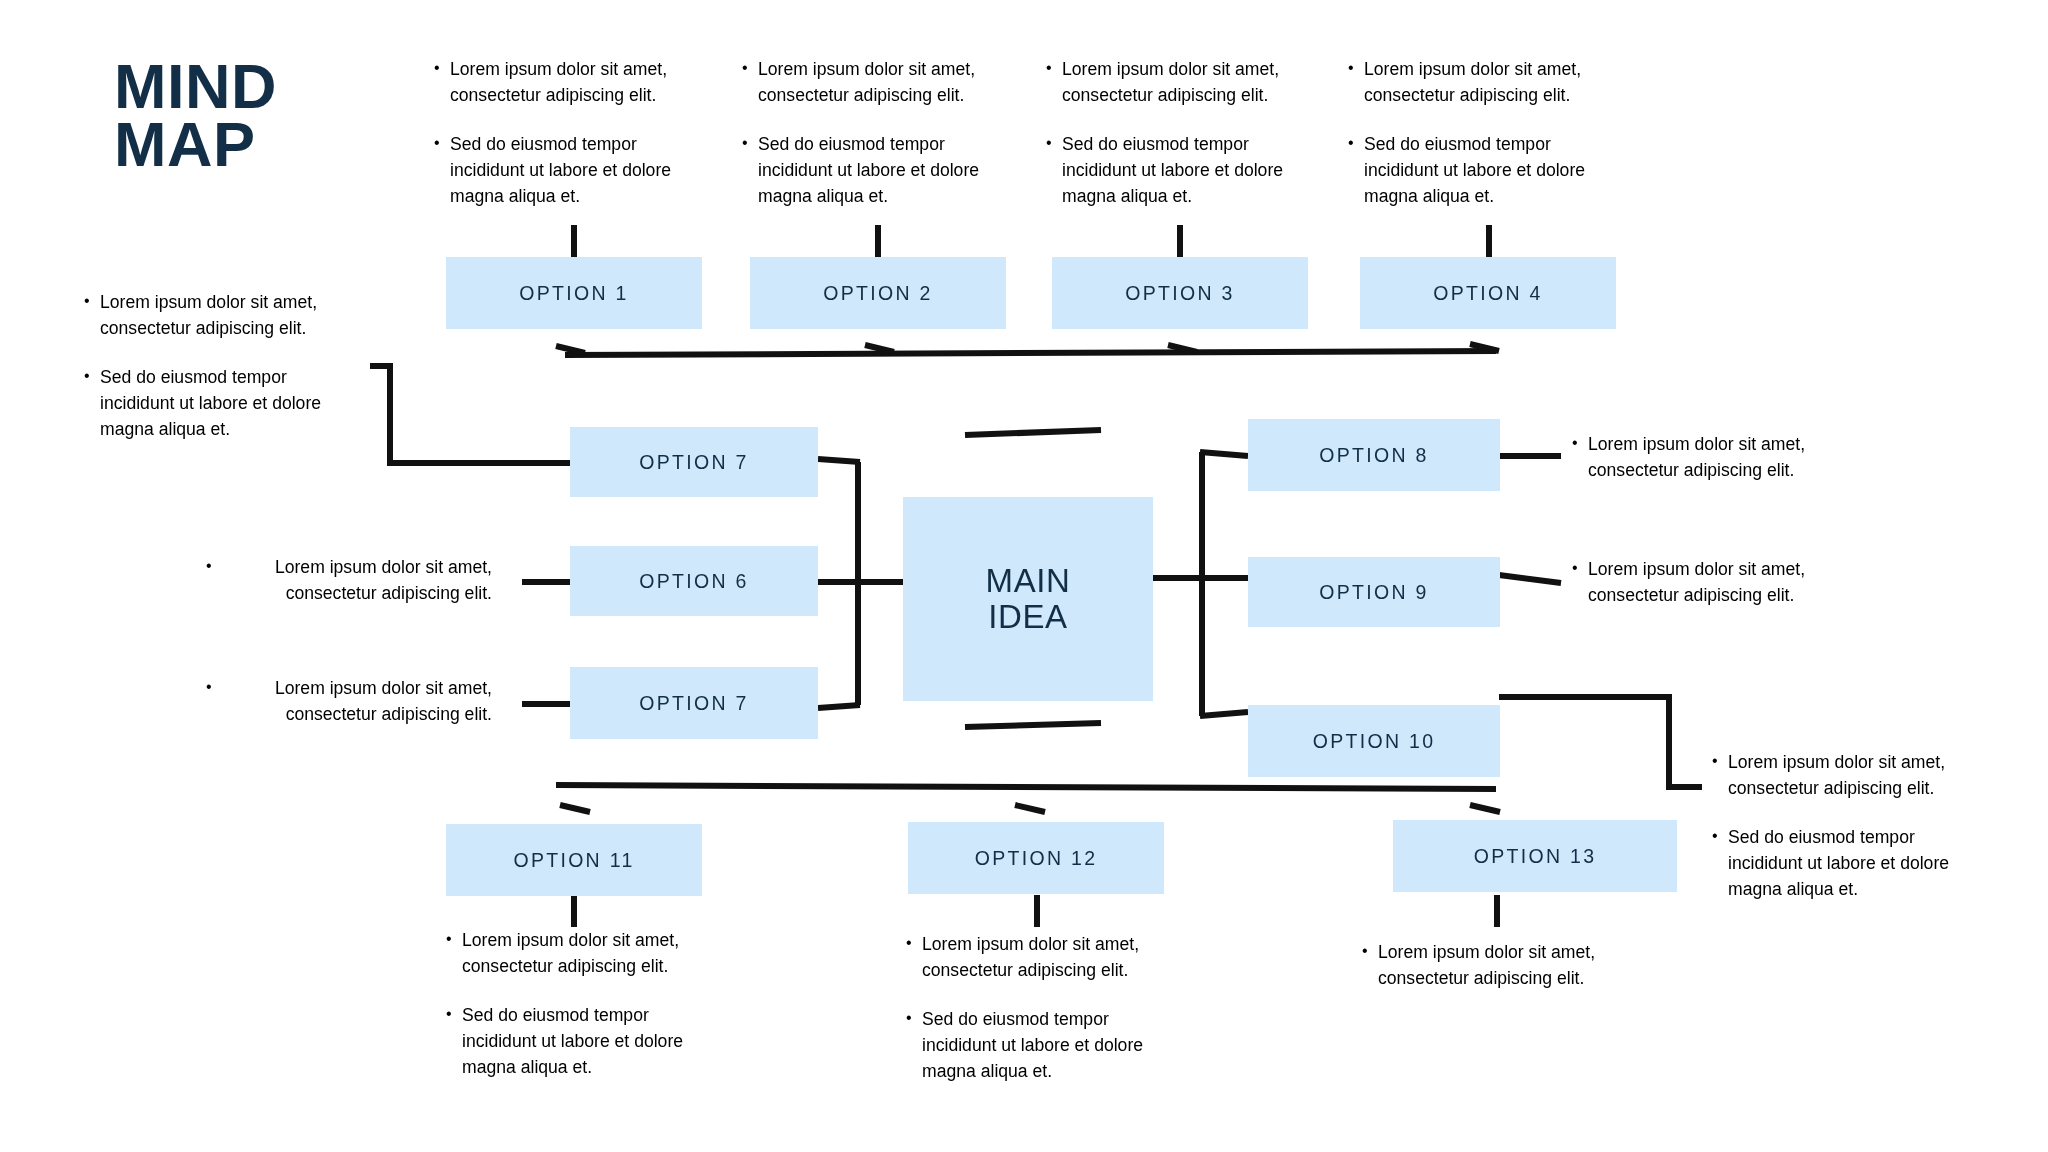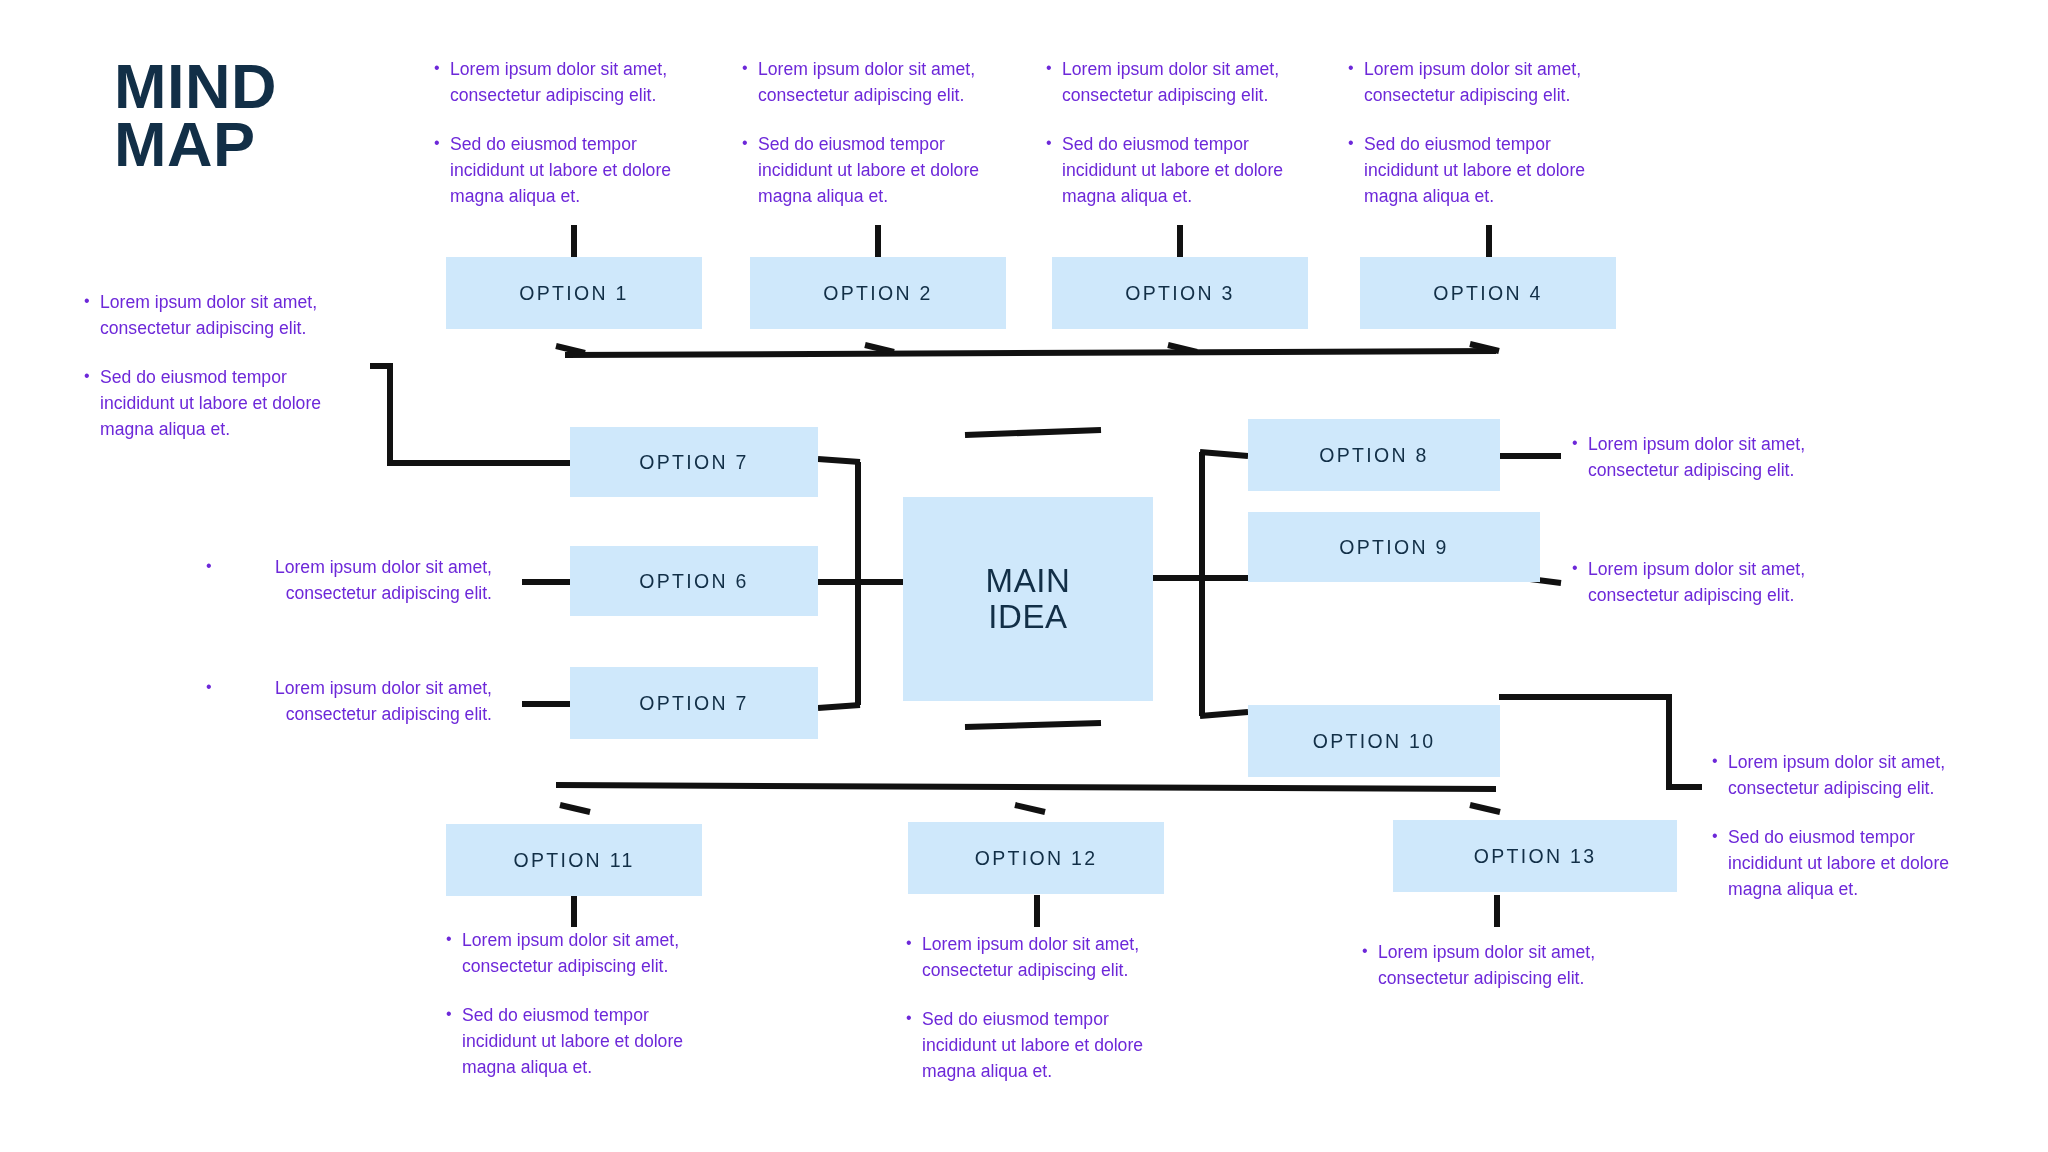--- a/index.html
+++ b/index.html
@@ -49,21 +49,21 @@
     text-align: center;
   }
   .node.main {
     font-size: 33px;
     letter-spacing: 0.6px;
     line-height: 1.08;
     white-space: pre-line;
   }
   .txt {
     position: absolute;
-    color: #6d28d9;
+    color: #000000;
     font-size: 17.6px;
     line-height: 1.46;
   }
   .txt ul {
     margin: 0;
     padding: 0;
     list-style: none;
   }
   .txt li {
     position: relative;
@@ -199,21 +199,21 @@
   </div>
 
   <div class="node" style="left:570px; top:427px; width:248px; height:70px;">OPTION 7</div>
   <div class="node" style="left:570px; top:546px; width:248px; height:70px;">OPTION 6</div>
   <div class="node" style="left:570px; top:667px; width:248px; height:72px;">OPTION 7</div>
 
   <div class="node main" style="left:903px; top:497px; width:250px; height:204px;">MAIN
 IDEA</div>
 
   <div class="node" style="left:1248px; top:419px; width:252px; height:72px;">OPTION 8</div>
-  <div class="node" style="left:1248px; top:512px; width:292px; height:70px;">OPTION 9</div>
+  <div class="node" style="left:1248px; top:557px; width:252px; height:70px;">OPTION 9</div>
   <div class="node" style="left:1248px; top:662px; width:252px; height:72px;margin-top:43px;">OPTION 10</div>
 
   <div class="txt" style="left:1572px; top:432px; width:290px;">
     <ul>
       <li>Lorem ipsum dolor sit amet, consectetur adipiscing elit.</li>
     </ul>
   </div>
   <div class="txt" style="left:1572px; top:557px; width:290px;">
     <ul>
       <li>Lorem ipsum dolor sit amet, consectetur adipiscing elit.</li>

